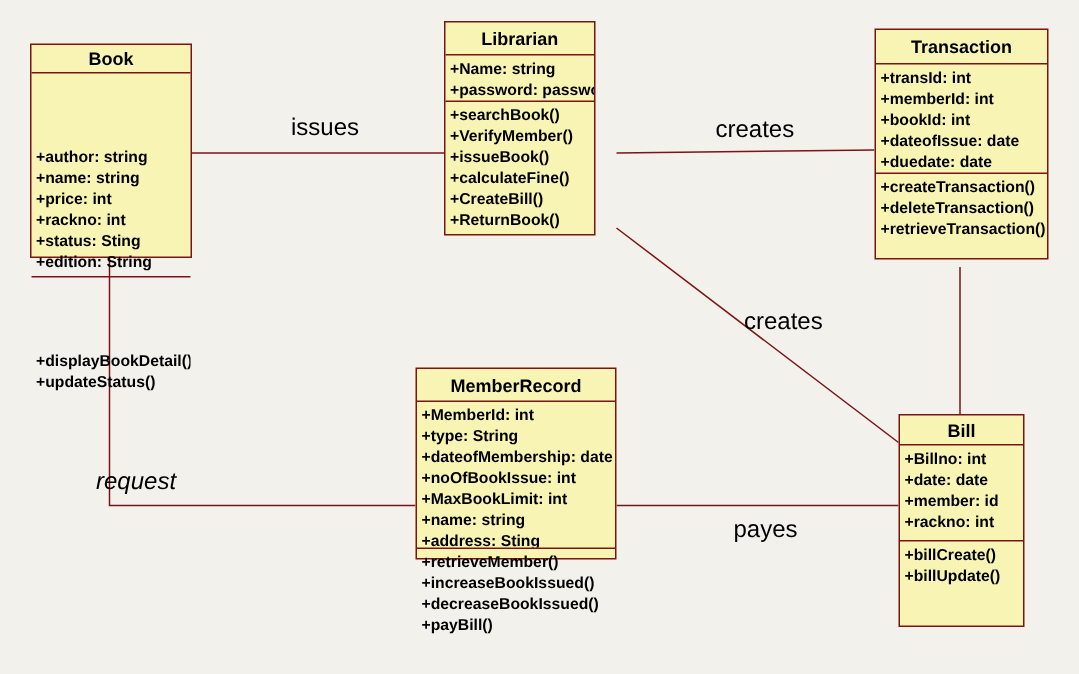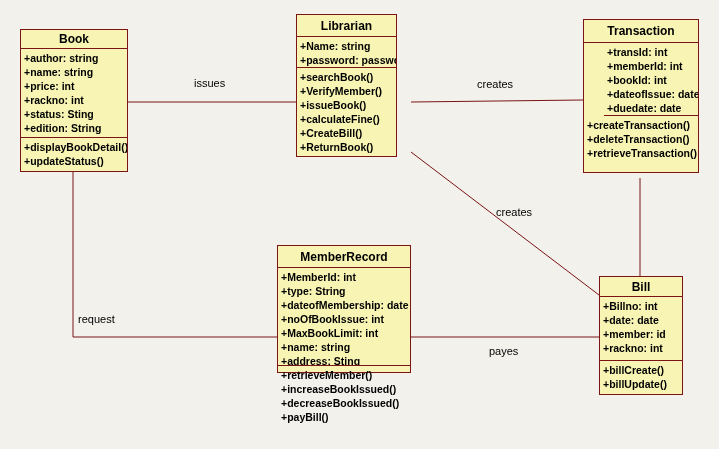--- a/index.html
+++ b/index.html
@@ -27,43 +27,43 @@
     padding:2px 3px;
     flex:0 0 auto;
     overflow:hidden;
     font-weight:bold;
   }
   .class-section.attrs{border-bottom:1px solid #7b1416;}
   .member-line{
     font-size:10.5px;line-height:14px;color:#000;white-space:nowrap;
   }
   .rel-label{
-    position:absolute;font-size:11px;color:#000;white-space:nowrap;
+    position:absolute;font-size:16px;color:#000;white-space:nowrap;
   }
   
-  #box-book{left:20px;top:29px;width:108px;height:143px;}
+  #box-book{left:20px;top:29px;width:108px;height:143px;gap:47px;}
   #box-book .class-title{height:19px;}
   #box-book .attrs{height:89px;}
   #box-librarian{left:296px;top:14px;width:101px;height:143px;}
   #box-librarian .class-title{height:22px;}
   #box-librarian .attrs{height:31px;}
   #box-transaction{left:583px;top:19px;width:116px;height:154px;}
   #box-transaction .class-title{height:23px;}
-  #box-transaction .attrs{height:73px;margin-left:20px;}
+  #box-transaction .attrs{height:73px;}
   #box-memberrecord{left:277px;top:245px;width:134px;height:128px;}
   #box-memberrecord .class-title{height:22px;}
   #box-memberrecord .attrs{height:98px;}
-  #box-bill{left:599px;top:276px;width:84px;height:119px;}
+  #box-bill{left:599px;top:276px;width:84px;height:142px;}
   #box-bill .class-title{height:20px;}
   #box-bill .attrs{height:64px;}
   
   #lbl-issues{left:194px;top:77px;}
   #lbl-creates-transaction{left:477px;top:78px;}
   #lbl-creates-bill{left:496px;top:206px;}
-  #lbl-request{left:78px;top:313px;}
+  #lbl-request{left:64px;top:313px;font-style:italic;}
   #lbl-payes{left:489px;top:345px;}
 </style>
 </head>
 <body>
 
 <svg id="wires">
   <line x1="128" y1="102" x2="296" y2="102" stroke-width="1" stroke="#7b1416"></line>
   <line x1="411" y1="102" x2="583" y2="100" stroke-width="1" stroke="#7b1416"></line>
   <line x1="411" y1="152" x2="599" y2="295" stroke-width="1" stroke="#7b1416"></line>
   <line x1="640" y1="178" x2="640" y2="276" stroke-width="1" stroke="#7b1416"></line>

